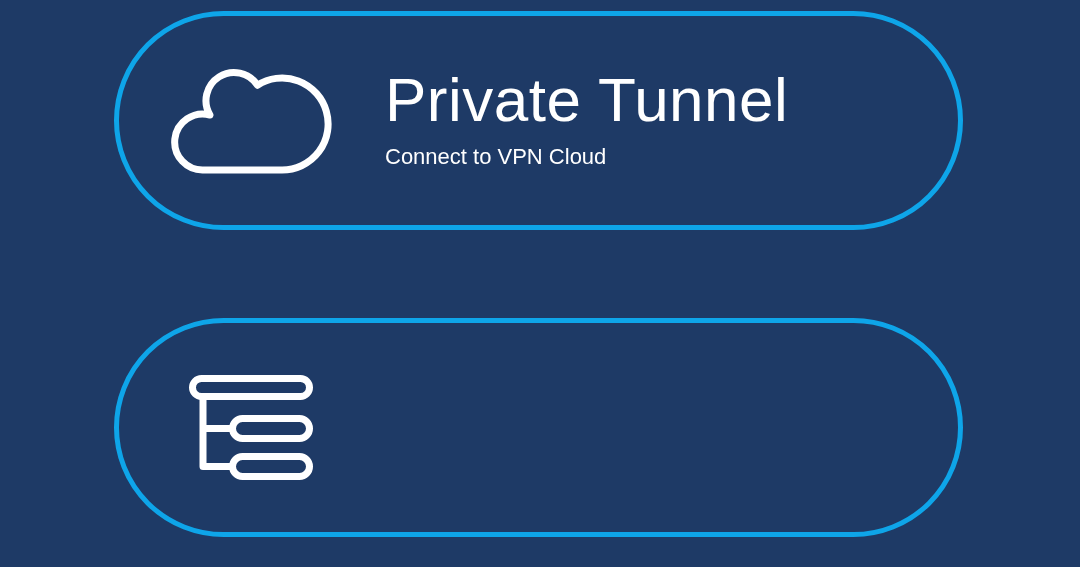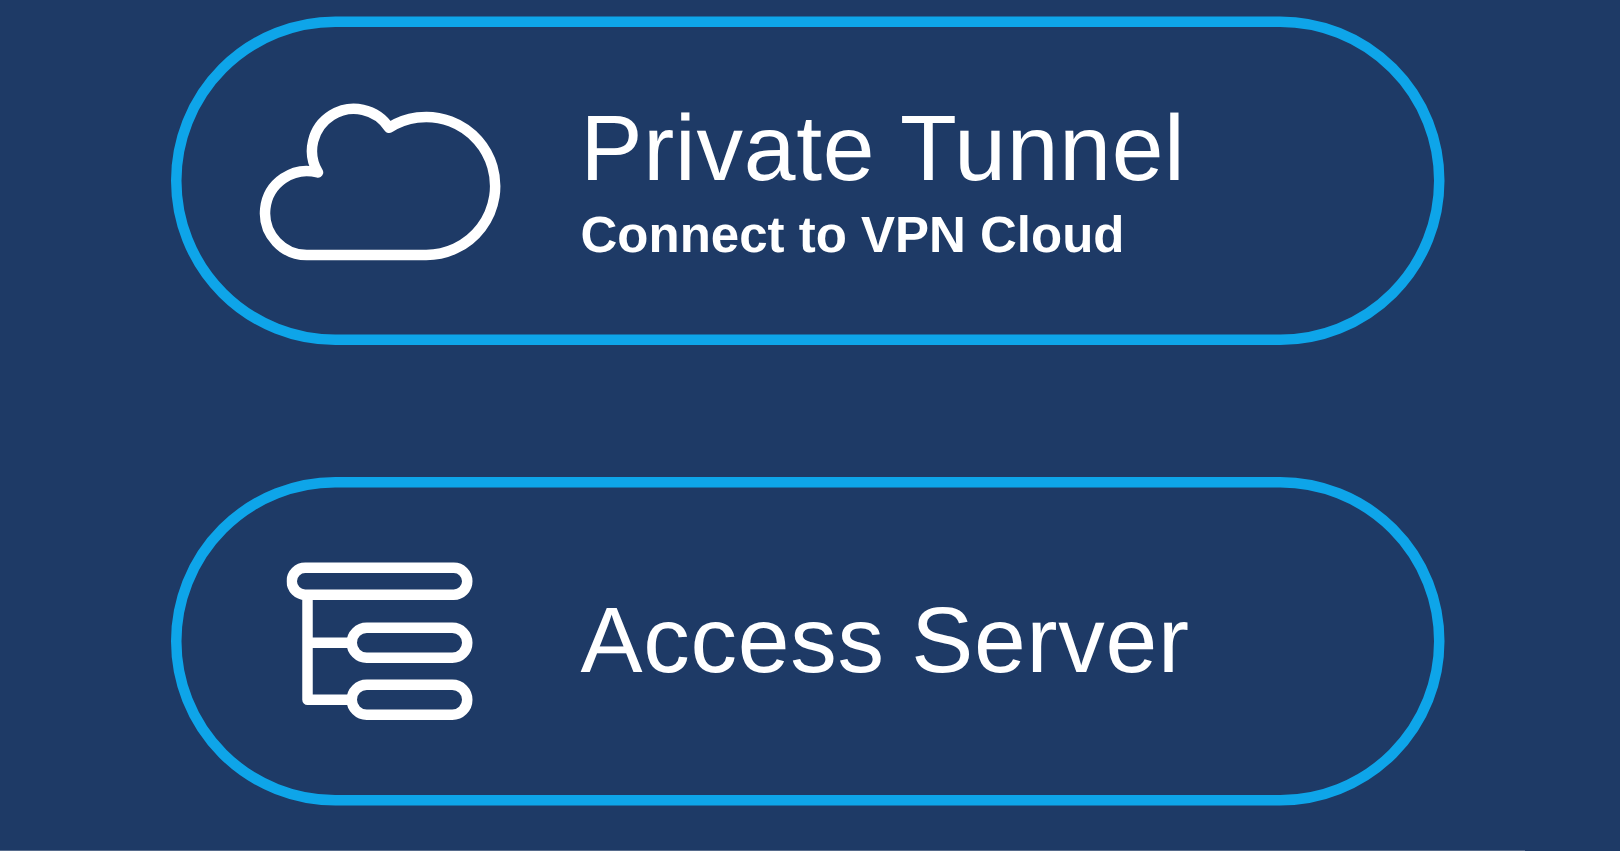--- a/index.html
+++ b/index.html
@@ -10,21 +10,21 @@
     background: #1e3a66;
     overflow: hidden;
     font-family: "Liberation Sans", sans-serif;
   }
   .pill {
     position: absolute;
     left: 114px;
     width: 849px;
     height: 219px;
     box-sizing: border-box;
-    border: 7px solid #0ea5e9;
+    border: 5px solid #0ea5e9;
     border-radius: 110px;
     display: flex;
     align-items: center;
     cursor: pointer;
     background: transparent;
   }
   .pill-top    { top: 11px;  }
   .pill-bottom { top: 318px; }
   .icon-wrap {
     width: 170px;
@@ -44,23 +44,23 @@
   .btn-title {
     color: #ffffff;
     font-size: 62px;
     line-height: 72px;
     font-weight: 400;
     letter-spacing: 0.5px;
     white-space: nowrap;
   }
   .btn-subtitle {
     color: #ffffff;
-    font-size: 34px;
+    font-size: 22px;
     line-height: 42px;
-    font-weight: 700;
+    font-weight: 400;
     white-space: nowrap;
   }
 </style>
 </head>
 <body>
 
 <div class="screen">
 
   <div class="pill pill-top">
     <div class="icon-wrap">
@@ -83,17 +83,16 @@
       <svg width="126" height="110" viewBox="0 0 126 110" aria-hidden="true">
         <g fill="none" stroke="#ffffff" stroke-width="7" stroke-linejoin="round">
           <rect x="3.5" y="5.5" width="117" height="18" rx="9"></rect>
           <rect x="43.5" y="45.5" width="77" height="20" rx="10"></rect>
           <rect x="43.5" y="83.5" width="77" height="20" rx="10"></rect>
           <path d="M 14 23.5 L 14 93.5 L 43.5 93.5 M 14 55.5 L 43.5 55.5"></path>
         </g>
       </svg>
     </div>
     <div class="text-wrap">
-      <div class="btn-title">Access Server</div>
     </div>
   </div>
 
 </div>
 
 </body></html>

